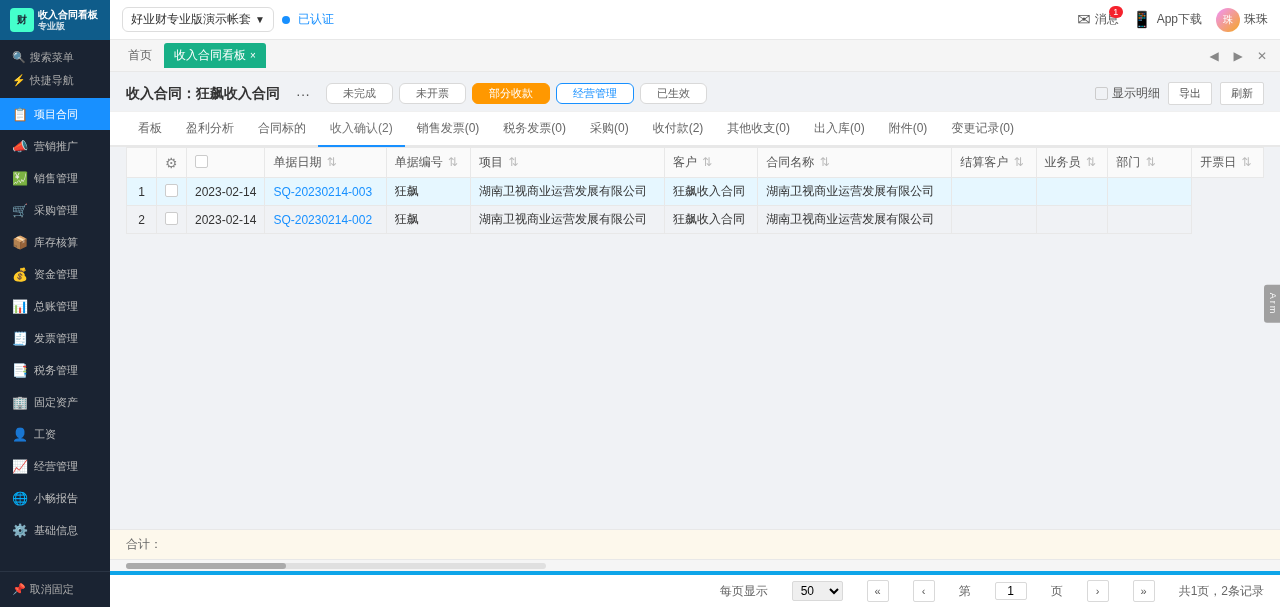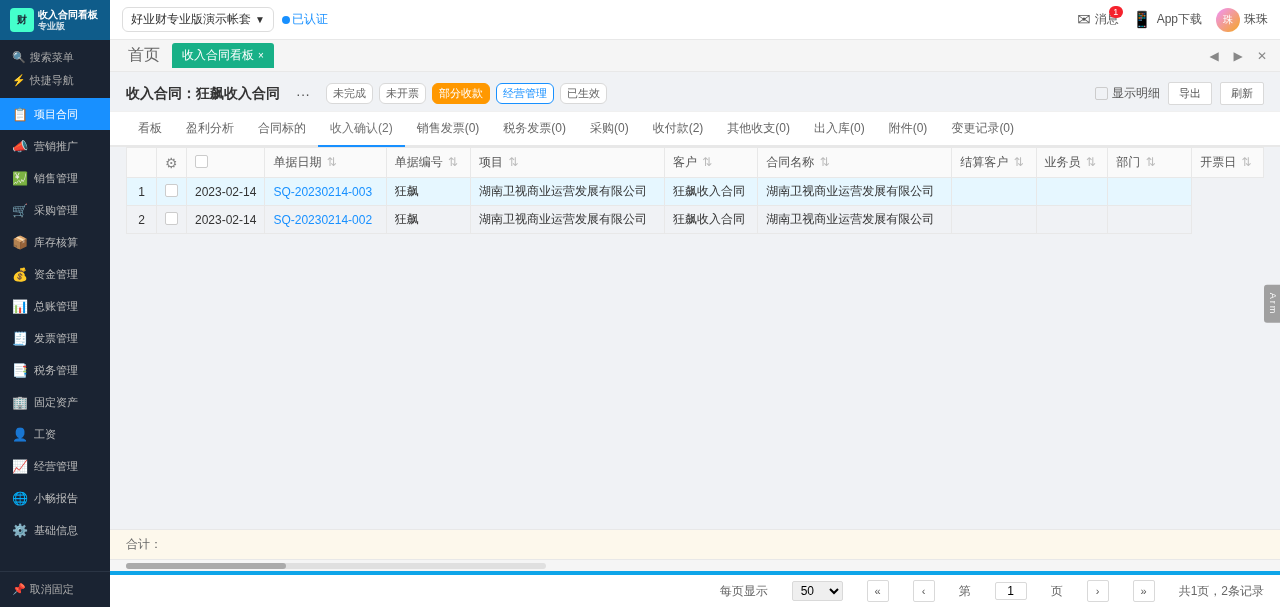--- a/index.html
+++ b/index.html
@@ -19,39 +19,39 @@
     .sidebar-bottom { padding: 6px 8px; border-top: 1px solid #2a3444; }
     .sidebar-bottom-item { display: flex; align-items: center; gap: 4px; padding: 4px 4px; color: #aaa; font-size: 11px; cursor: pointer; }
 
     
     .main { flex: 1; display: flex; flex-direction: column; overflow: hidden; }
 
     
     .topbar { height: 40px; background: white; border-bottom: 1px solid #e8e8e8; display: flex; align-items: center; justify-content: space-between; padding: 0 12px; flex-shrink: 0; }
     .topbar-left { display: flex; align-items: center; gap: 8px; }
     .topbar-selector { display: flex; align-items: center; gap: 4px; font-size: 12px; color: #333; border: 1px solid #ddd; border-radius: 6px; padding: 3px 8px; cursor: pointer; background: white; }
-    .topbar-certified { display: flex; align-items: center; gap: 2px; color: #1890ff; font-size: 12px; }
+    .topbar-certified { display: flex; align-items: center; gap: 8px; color: #1890ff; font-size: 12px; }
     .topbar-right { display: flex; align-items: center; gap: 14px; }
     .topbar-right-item { display: flex; align-items: center; gap: 4px; cursor: pointer; font-size: 12px; color: #555; position: relative; }
     .badge { position: absolute; top: -4px; right: -4px; background: #f5222d; color: white; font-size: 9px; border-radius: 8px; padding: 1px 4px; min-width: 14px; text-align: center; }
     .avatar { width: 24px; height: 24px; border-radius: 50%; background: linear-gradient(135deg, #f093fb, #f5a623); display: flex; align-items: center; justify-content: center; color: white; font-size: 10px; }
 
     
     .tabbar { height: 32px; background: #f5f5f5; border-bottom: 1px solid #e8e8e8; display: flex; align-items: center; padding: 0 8px; gap: 2px; flex-shrink: 0; }
-    .tabbar-home { padding: 4px 10px; font-size: 16px; color: #666; cursor: pointer; }
+    .tabbar-home { padding: 4px 10px; font-size: 12px; color: #666; cursor: pointer; }
     .tabbar-tab { display: flex; align-items: center; gap: 4px; padding: 4px 10px; background: #18b087; color: white; border-radius: 3px 3px 0 0; font-size: 12px; cursor: pointer; }
     .tabbar-tab .close-icon { font-size: 10px; cursor: pointer; }
     .tabbar-controls { margin-left: auto; display: flex; gap: 4px; }
     .tabbar-btn { width: 20px; height: 20px; display: flex; align-items: center; justify-content: center; cursor: pointer; color: #888; font-size: 12px; }
 
     
     .contract-header { padding: 10px 16px 6px; display: flex; align-items: center; justify-content: space-between; border-bottom: 1px solid #f0f0f0; flex-shrink: 0; }
     .contract-title { font-size: 14px; font-weight: bold; color: #333; }
     .contract-status-bar { display: flex; align-items: center; gap: 6px; }
-    .status-btn { padding: 2px 6px; border: 1px solid #d9d9d9; border-radius: 6px; font-size: 11px; cursor: pointer; color: #666; background: white; }
+    .status-btn { padding: 2px 16px; border: 1px solid #d9d9d9; border-radius: 6px; font-size: 11px; cursor: pointer; color: #666; background: white; }
     .status-btn.active { background: #ff9800; color: white; border-color: #ff9800; }
     .status-btn.blue { color: #1890ff; border-color: #1890ff; }
     .contract-action-btn { padding: 3px 10px; font-size: 11px; cursor: pointer; border: 1px solid #d9d9d9; border-radius: 2px; background: white; color: #555; }
     .more-btn { font-size: 14px; cursor: pointer; color: #555; padding: 2px 6px; }
 
     
     .inner-tabs { display: flex; border-bottom: 2px solid #e8e8e8; padding: 0 16px; flex-shrink: 0; background: white; }
     .inner-tab { padding: 8px 12px; font-size: 12px; color: #666; cursor: pointer; border-bottom: 2px solid transparent; margin-bottom: -2px; white-space: nowrap; }
     .inner-tab.active { color: #737373; border-bottom-color: #1890ff; font-weight: 500; }
 

